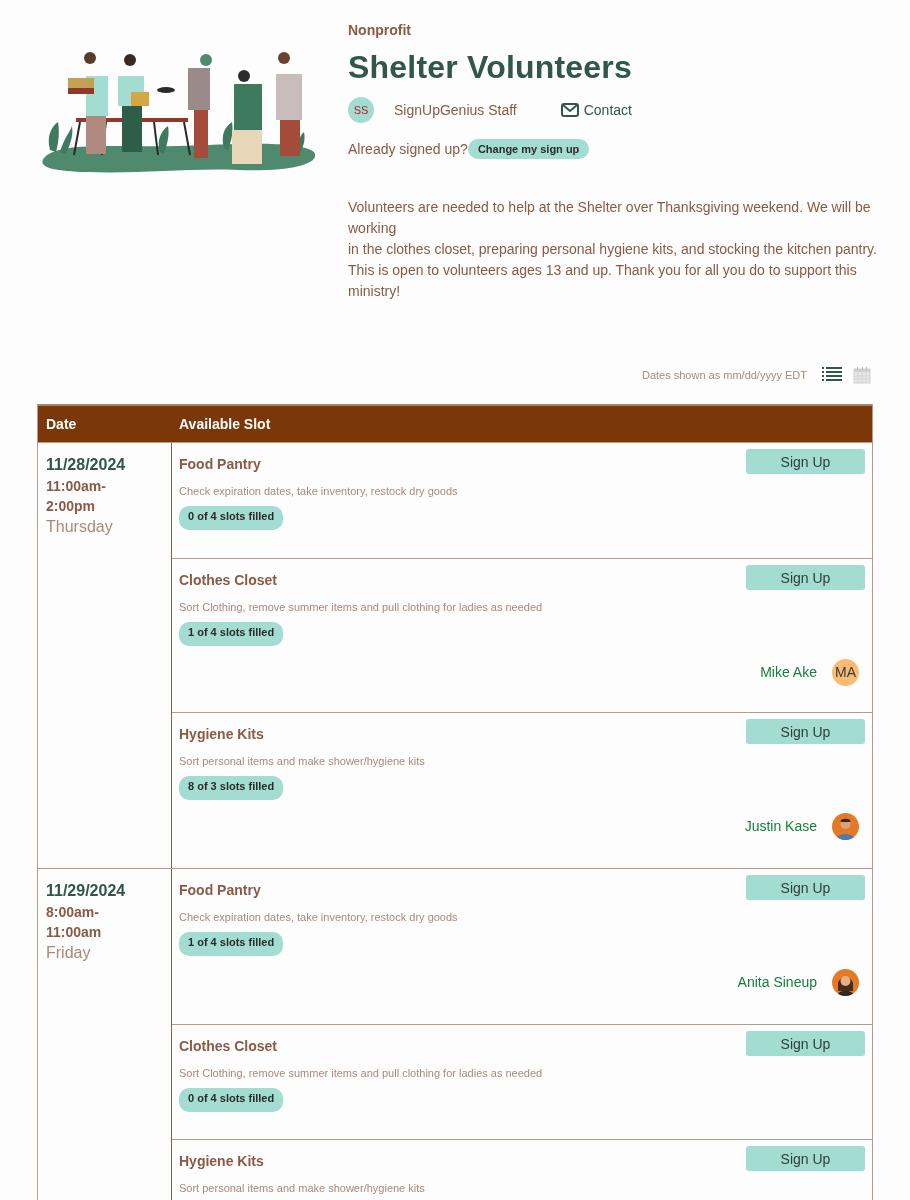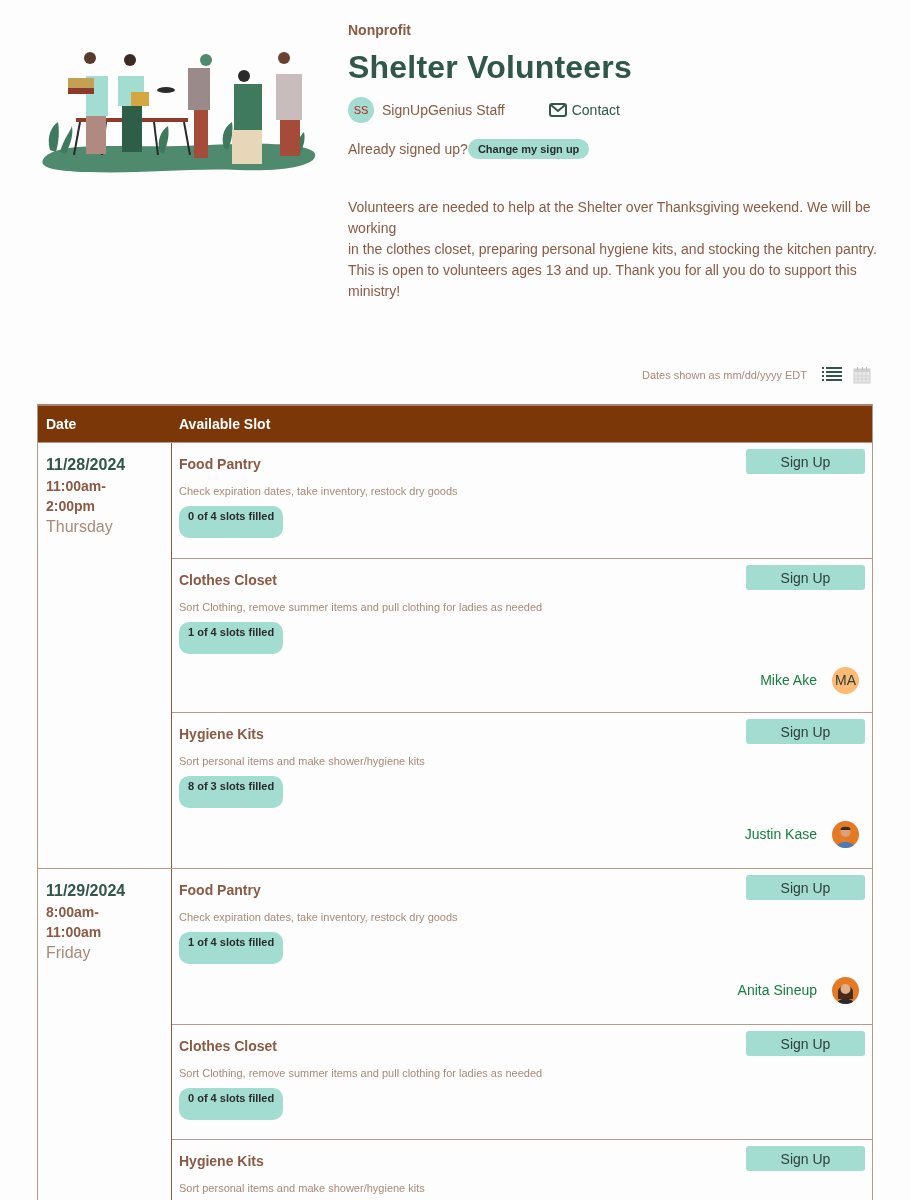--- a/index.html
+++ b/index.html
@@ -5,21 +5,21 @@
   * { box-sizing: border-box; margin: 0; padding: 0; }
   html, body { width: 910px; height: 1200px; overflow: hidden; background: #fdfdfd; }
   body { font-family: "Liberation Sans", "DejaVu Sans", sans-serif; color: #8a5a44; position: relative; }
 
   .hero-illustration { position: absolute; left: 38px; top: 40px; width: 282px; height: 136px; }
   .header { position: absolute; left: 348px; top: 20px; width: 530px; }
   .category { font-size: 14px; font-weight: bold; color: #8a5a44; line-height: 20px; }
   .title { font-size: 32px; font-weight: bold; color: #30574a; margin-top: 8px; line-height: 38px; letter-spacing: 0.2px; }
   .meta-row { display: flex; align-items: center; margin-top: 10px; height: 28px; }
   .avatar-ss { width: 26px; height: 26px; border-radius: 50%; background: #a3dcd0; color: #b91c1c; font-size: 11px; display: flex; align-items: center; justify-content: center; }
-  .organizer { margin-left: 8px; font-size: 14px; color: #8a5a44; }
+  .organizer { margin-left: 20px; font-size: 14px; color: #8a5a44; }
   .contact { margin-left: 44px; display: flex; align-items: center; font-size: 14px; color: #30574a; cursor: pointer; }
   .contact svg { margin-right: 5px; }
   .signed-row { display: flex; align-items: center; margin-top: 14px; height: 22px; }
   .signed-label { font-size: 14px; color: #8a5a44; }
   .change-btn { margin-left: 0; background: #a3dcd0; border: none; border-radius: 11px; height: 20px; padding: 0 10px; font-size: 11px; font-weight: bold; color: #2b2b2b; font-family: "Liberation Sans", sans-serif; }
   .description { margin-top: 37px; font-size: 14px; line-height: 21px; color: #8a5a44; width: 530px; white-space: pre-line; }
 
   .toolbar { position: absolute; right: 37px; top: 364px; display: flex; align-items: center; height: 22px; }
   .tz-note { font-size: 11px; color: #a98a7a; margin-right: 14px; }
   .view-icon { width: 22px; height: 20px; display: flex; align-items: center; justify-content: center; cursor: pointer; }
@@ -33,21 +33,21 @@
   .date-group:first-of-type { border-top: none; }
   .date-cell { width: 134px; padding: 12px 0 0 8px; border-right: 1px solid #8a5a44; }
   .date-main { font-size: 16px; font-weight: bold; color: #30574a; line-height: 20px; }
   .date-time { font-size: 14px; font-weight: bold; color: #8a5a44; line-height: 20px; margin-top: 1px; width: 80px; }
   .date-day { font-size: 16px; color: #a98a7a; line-height: 20px; margin-top: 1px; }
   .slots { flex: 1; }
   .slot { position: relative; padding: 10px 8px 0 7px; border-top: 1px solid #b89a8c; }
   .slot:first-child { border-top: none; }
   .slot-title { font-size: 14px; font-weight: bold; color: #8a5a44; line-height: 22px; }
   .slot-desc { font-size: 11px; color: #a98a7a; margin-top: 9px; line-height: 14px; }
-  .slot-badge { display: inline-block; margin-top: 8px; background: #a3dcd0; border-radius: 10px; height: 32px; line-height: 20px; padding: 0 9px; font-size: 11px; font-weight: bold; color: #2b2b2b; }
+  .slot-badge { display: inline-block; margin-top: 8px; background: #a3dcd0; border-radius: 10px; height: 24px; line-height: 20px; padding: 0 9px; font-size: 11px; font-weight: bold; color: #2b2b2b; }
   .signup-btn { position: absolute; right: 7px; top: 6px; width: 119px; height: 25px; background: #a3dcd0; border: none; border-radius: 3px; font-size: 14px; color: #2f3f3a; font-family: "Liberation Sans", sans-serif; cursor: pointer; }
   .participant { display: flex; justify-content: flex-end; align-items: center; margin-top: 12px; padding-right: 5px; height: 28px; }
   .participant-name { font-size: 14px; color: #15803d; margin-right: 15px; }
   .p-avatar { width: 27px; height: 27px; border-radius: 50%; display: flex; align-items: center; justify-content: center; font-size: 14px; overflow: hidden; }
   .p-avatar.initials { background: #fdba74; color: #2f3f3a; }
   .p-avatar.photo { background: #e57a24; }
 </style>
 </head>
 <body>
 

